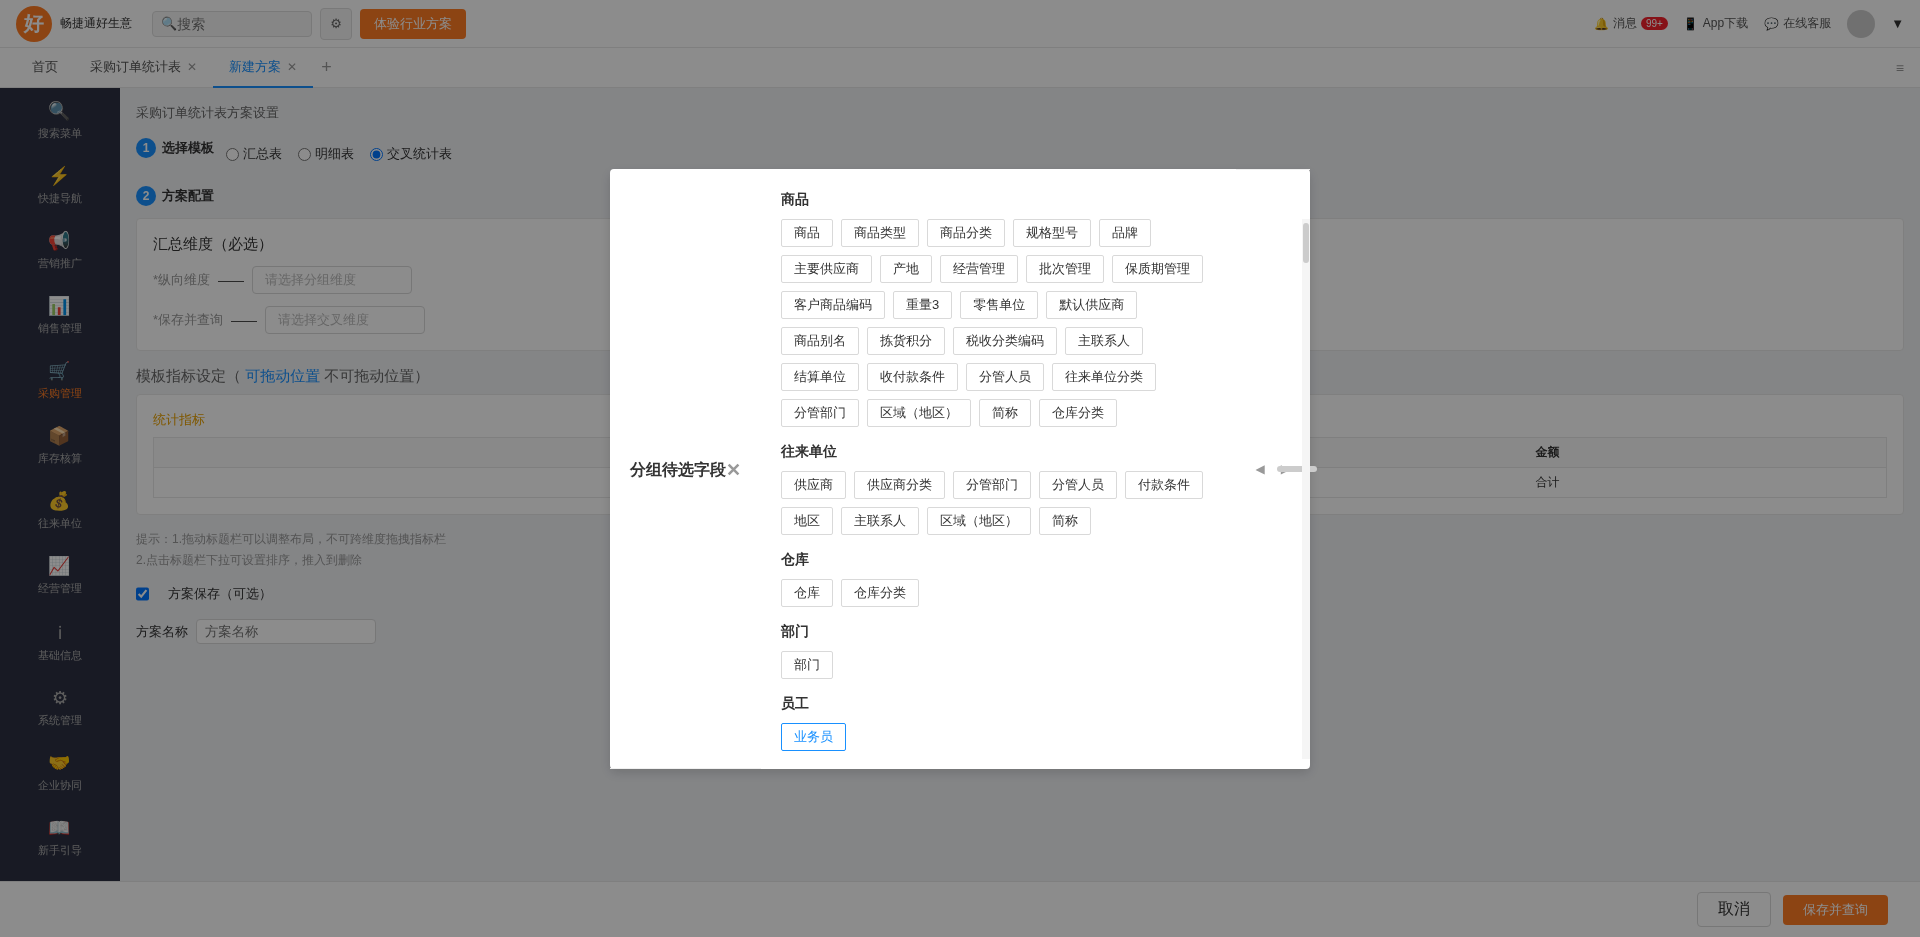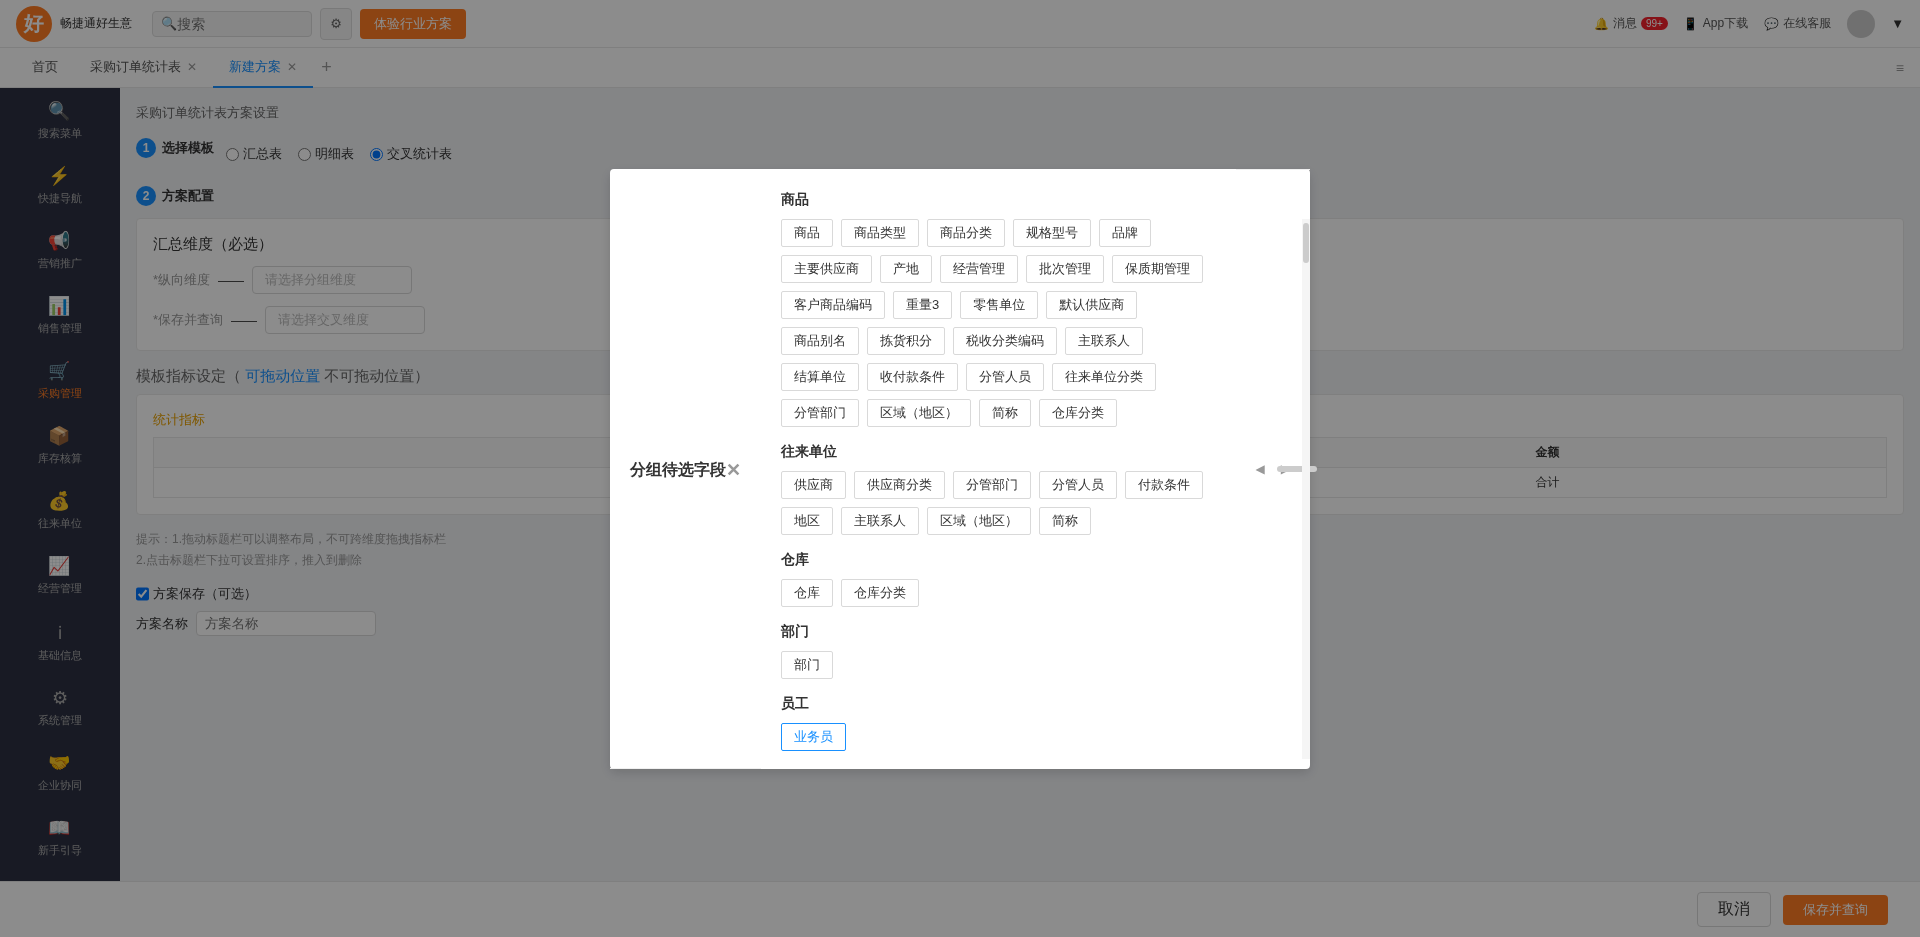--- a/index.html
+++ b/index.html
@@ -571,21 +571,21 @@
             <td>合计</td>
             <td>合计</td>
           </tr>
         </tbody>
       </table>
     </div>
 
     <div style="font-size:12px; color:#999; margin-bottom:4px;">提示：1.拖动标题栏可以调整布局，不可跨维度拖拽指标栏</div>
     <div style="font-size:12px; color:#999; margin-bottom:16px;">2.点击标题栏下拉可设置排序，推入到删除</div>
 
-    <div style="display:flex; gap:4px; margin-bottom:8px;">
+    <div style="display:flex; gap:19px; margin-bottom:16px;">
       <input type="checkbox" checked="" style="">
       <span>方案保存（可选）</span>
     </div>
     <div style="display:flex; align-items:center; gap:8px;">
       <span>方案名称</span>
       <input type="text" style="border: 1px solid rgb(217, 217, 217); border-radius: 4px; padding: 4px 8px; width: 180px;" placeholder="方案名称">
     </div>
   </div>
 </div>
 

